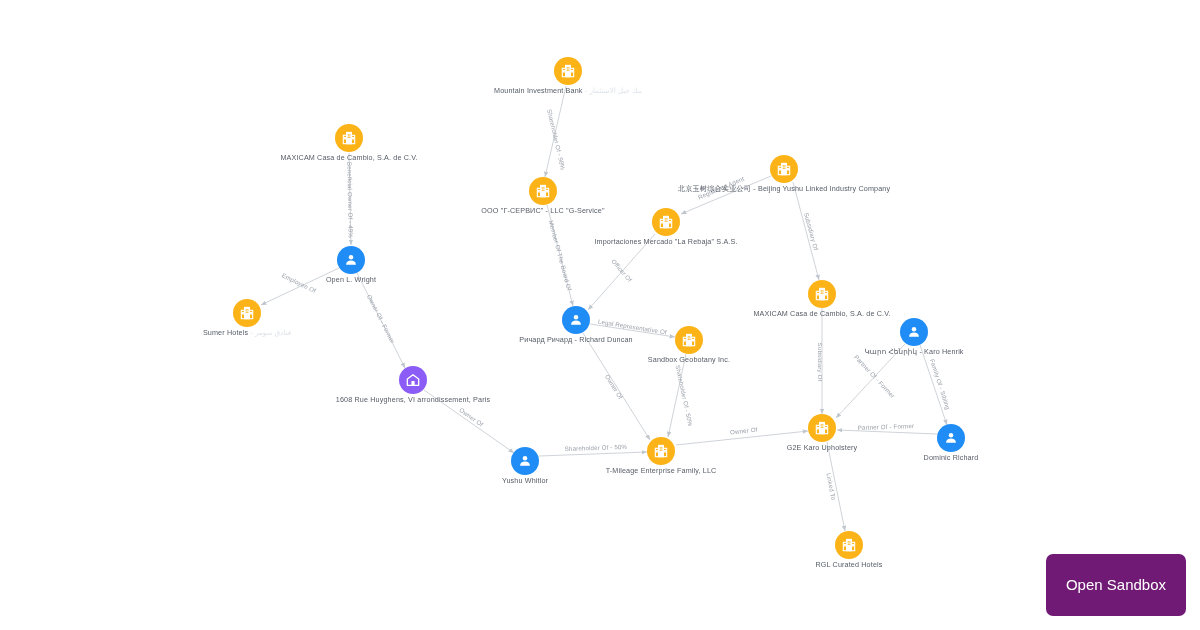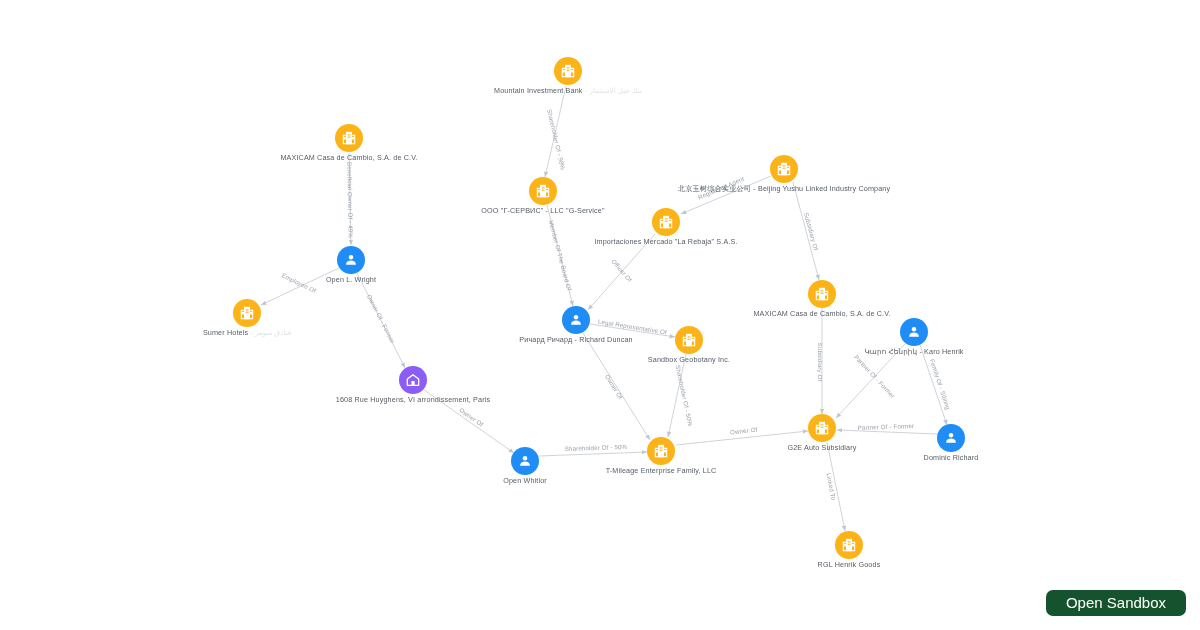--- a/index.html
+++ b/index.html
@@ -57,25 +57,25 @@
     font-size: 6.2px;
     fill: #9aa1aa;
     font-family: "Liberation Sans", sans-serif;
     letter-spacing: 0.02em;
   }
   .faded { color: #dfe3e8; }
   #open-sandbox-button {
     position: absolute;
     right: 14px;
     bottom: 14px;
-    background: #14532d;
+    background: #701a75;
     color: #ffffff;
     border: none;
     border-radius: 7px;
-    padding: 5px 20px;
+    padding: 23px 20px;
     font-size: 15px;
     font-family: "Liberation Sans", sans-serif;
     cursor: pointer;
     line-height: 1.1;
   }
 </style>
 </head>
 <body>
 
 <div id="graph-canvas">
@@ -293,21 +293,21 @@
             <rect x="3.5" y="8" width="17" height="12.5"></rect>
             <rect x="8.4" y="3.6" width="7.2" height="17" fill="#ffffff" stroke="#ffffff"></rect>
             <rect x="10.1" y="6.2" width="1.6" height="2.2" fill="#fcb317" stroke="none"></rect>
             <rect x="12.5" y="6.2" width="1.6" height="2.2" fill="#fcb317" stroke="none"></rect>
             <rect x="10.1" y="9.8" width="1.6" height="2.2" fill="#fcb317" stroke="none"></rect>
             <rect x="12.5" y="9.8" width="1.6" height="2.2" fill="#fcb317" stroke="none"></rect>
             <rect x="5.2" y="11.2" width="2.1" height="2.2"></rect>
             <rect x="16.8" y="11.2" width="2.1" height="2.2"></rect>
           </svg>
         </div>
-        <div class="node-label">G2E Auto Subsidiary</div>
+        <div class="node-label">G2E Karo Upholstery</div>
       </div>
       <div class="node" style="left: 951px; top: 438px;">
         <div class="node-circle person">
           <svg width="16" height="16" viewBox="0 0 24 24" fill="#ffffff">
             <circle cx="12" cy="8" r="3.4"></circle>
             <path d="M4.6 19c0-4 3.4-6.2 7.4-6.2S19.4 15 19.4 19z"></path>
           </svg>
         </div>
         <div class="node-label">Dominic Richard</div>
       </div>
@@ -326,33 +326,33 @@
         </div>
         <div class="node-label">T-Mileage Enterprise Family, LLC</div>
       </div>
       <div class="node" style="left: 525px; top: 461px;">
         <div class="node-circle person">
           <svg width="16" height="16" viewBox="0 0 24 24" fill="#ffffff">
             <circle cx="12" cy="8" r="3.4"></circle>
             <path d="M4.6 19c0-4 3.4-6.2 7.4-6.2S19.4 15 19.4 19z"></path>
           </svg>
         </div>
-        <div class="node-label">Open Whitlor</div>
+        <div class="node-label">Yushu Whitlor</div>
       </div>
       <div class="node" style="left: 849px; top: 545px;">
         <div class="node-circle company">
           <svg width="16" height="16" viewBox="0 0 24 24" fill="none" stroke="#ffffff" stroke-width="1.7">
             <rect x="3.5" y="8" width="17" height="12.5"></rect>
             <rect x="8.4" y="3.6" width="7.2" height="17" fill="#ffffff" stroke="#ffffff"></rect>
             <rect x="10.1" y="6.2" width="1.6" height="2.2" fill="#fcb317" stroke="none"></rect>
             <rect x="12.5" y="6.2" width="1.6" height="2.2" fill="#fcb317" stroke="none"></rect>
             <rect x="10.1" y="9.8" width="1.6" height="2.2" fill="#fcb317" stroke="none"></rect>
             <rect x="12.5" y="9.8" width="1.6" height="2.2" fill="#fcb317" stroke="none"></rect>
             <rect x="5.2" y="11.2" width="2.1" height="2.2"></rect>
             <rect x="16.8" y="11.2" width="2.1" height="2.2"></rect>
           </svg>
         </div>
-        <div class="node-label">RGL Henrik Goods</div>
+        <div class="node-label">RGL Curated Hotels</div>
       </div>
     </div>
 
   <button id="open-sandbox-button">Open Sandbox</button>
 </div>
 
 </body></html>

